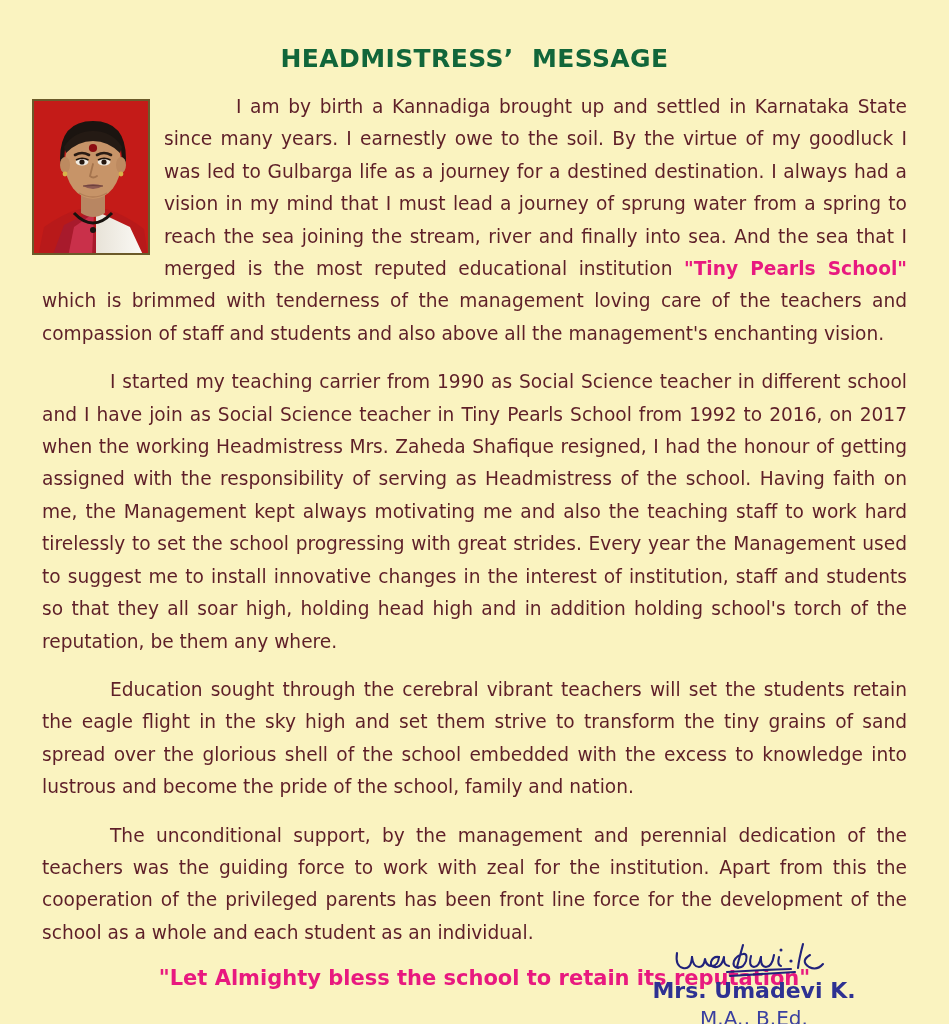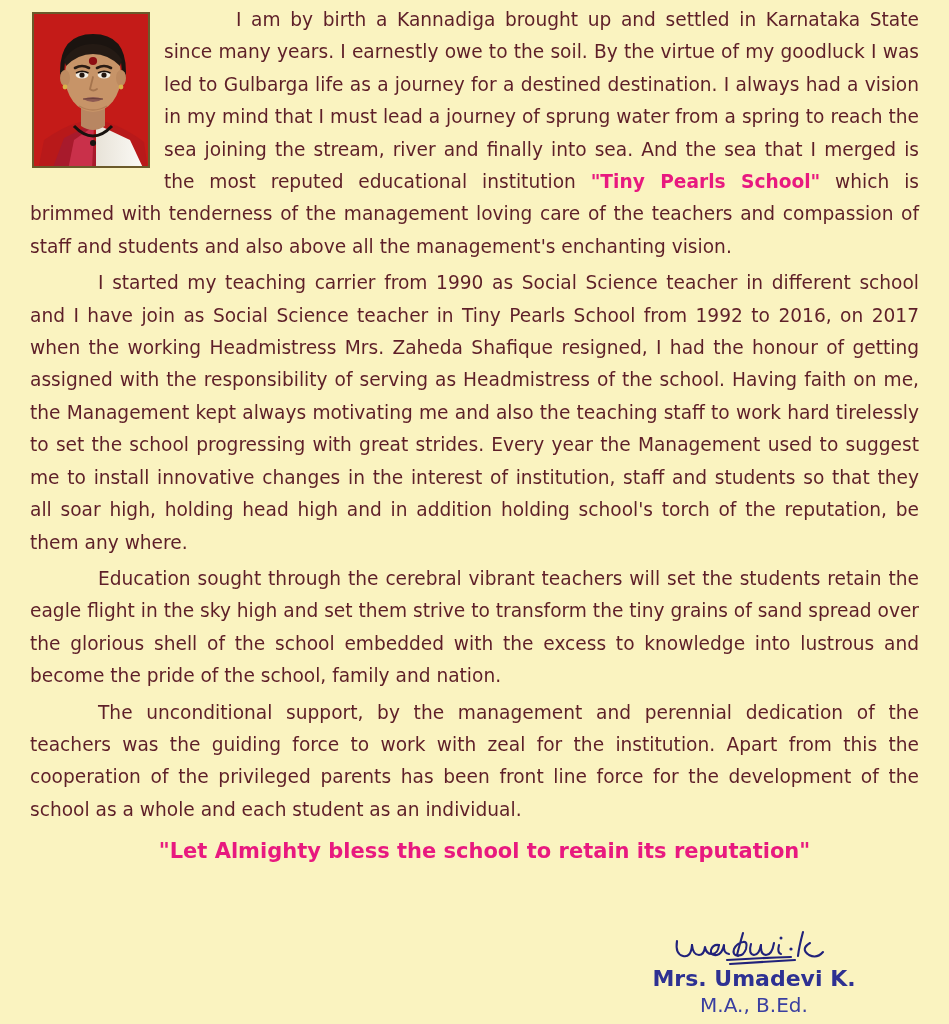--- a/index.html
+++ b/index.html
@@ -51,21 +51,21 @@
     position: relative;
     overflow: hidden;
     background: #c21a19;
   }
   .portrait {
     position: absolute;
     inset: 0;
     overflow: hidden;
   }
   p.para {
-    margin: 4px;
+    margin: 16px;
     text-align: justify;
     text-indent: 68px;
     text-justify: inter-word;
   }
   p.para.first {
     text-indent: 72px;
   }
   .school-name {
     color: #e8197f;
     font-weight: bold;
@@ -106,20 +106,21 @@
     font-size: 20px;
     line-height: 1.3;
     white-space: pre;
   }
 </style>
 </head>
 <body>
 
 <div id="page">
 
+  <h1 id="title">HEADMISTRESS’  MESSAGE</h1>
 
   <div id="body-area">
 
     <div class="photo-frame">
       <svg class="portrait" viewBox="0 0 118 156" width="118" height="156" preserveAspectRatio="none">
         <defs>
           <clipPath id="frameclip">
               <rect x="0" y="0" width="118" height="156"></rect>
             </clipPath>
           <linearGradient id="sareeW" x1="0" y1="0" x2="1" y2="0">

